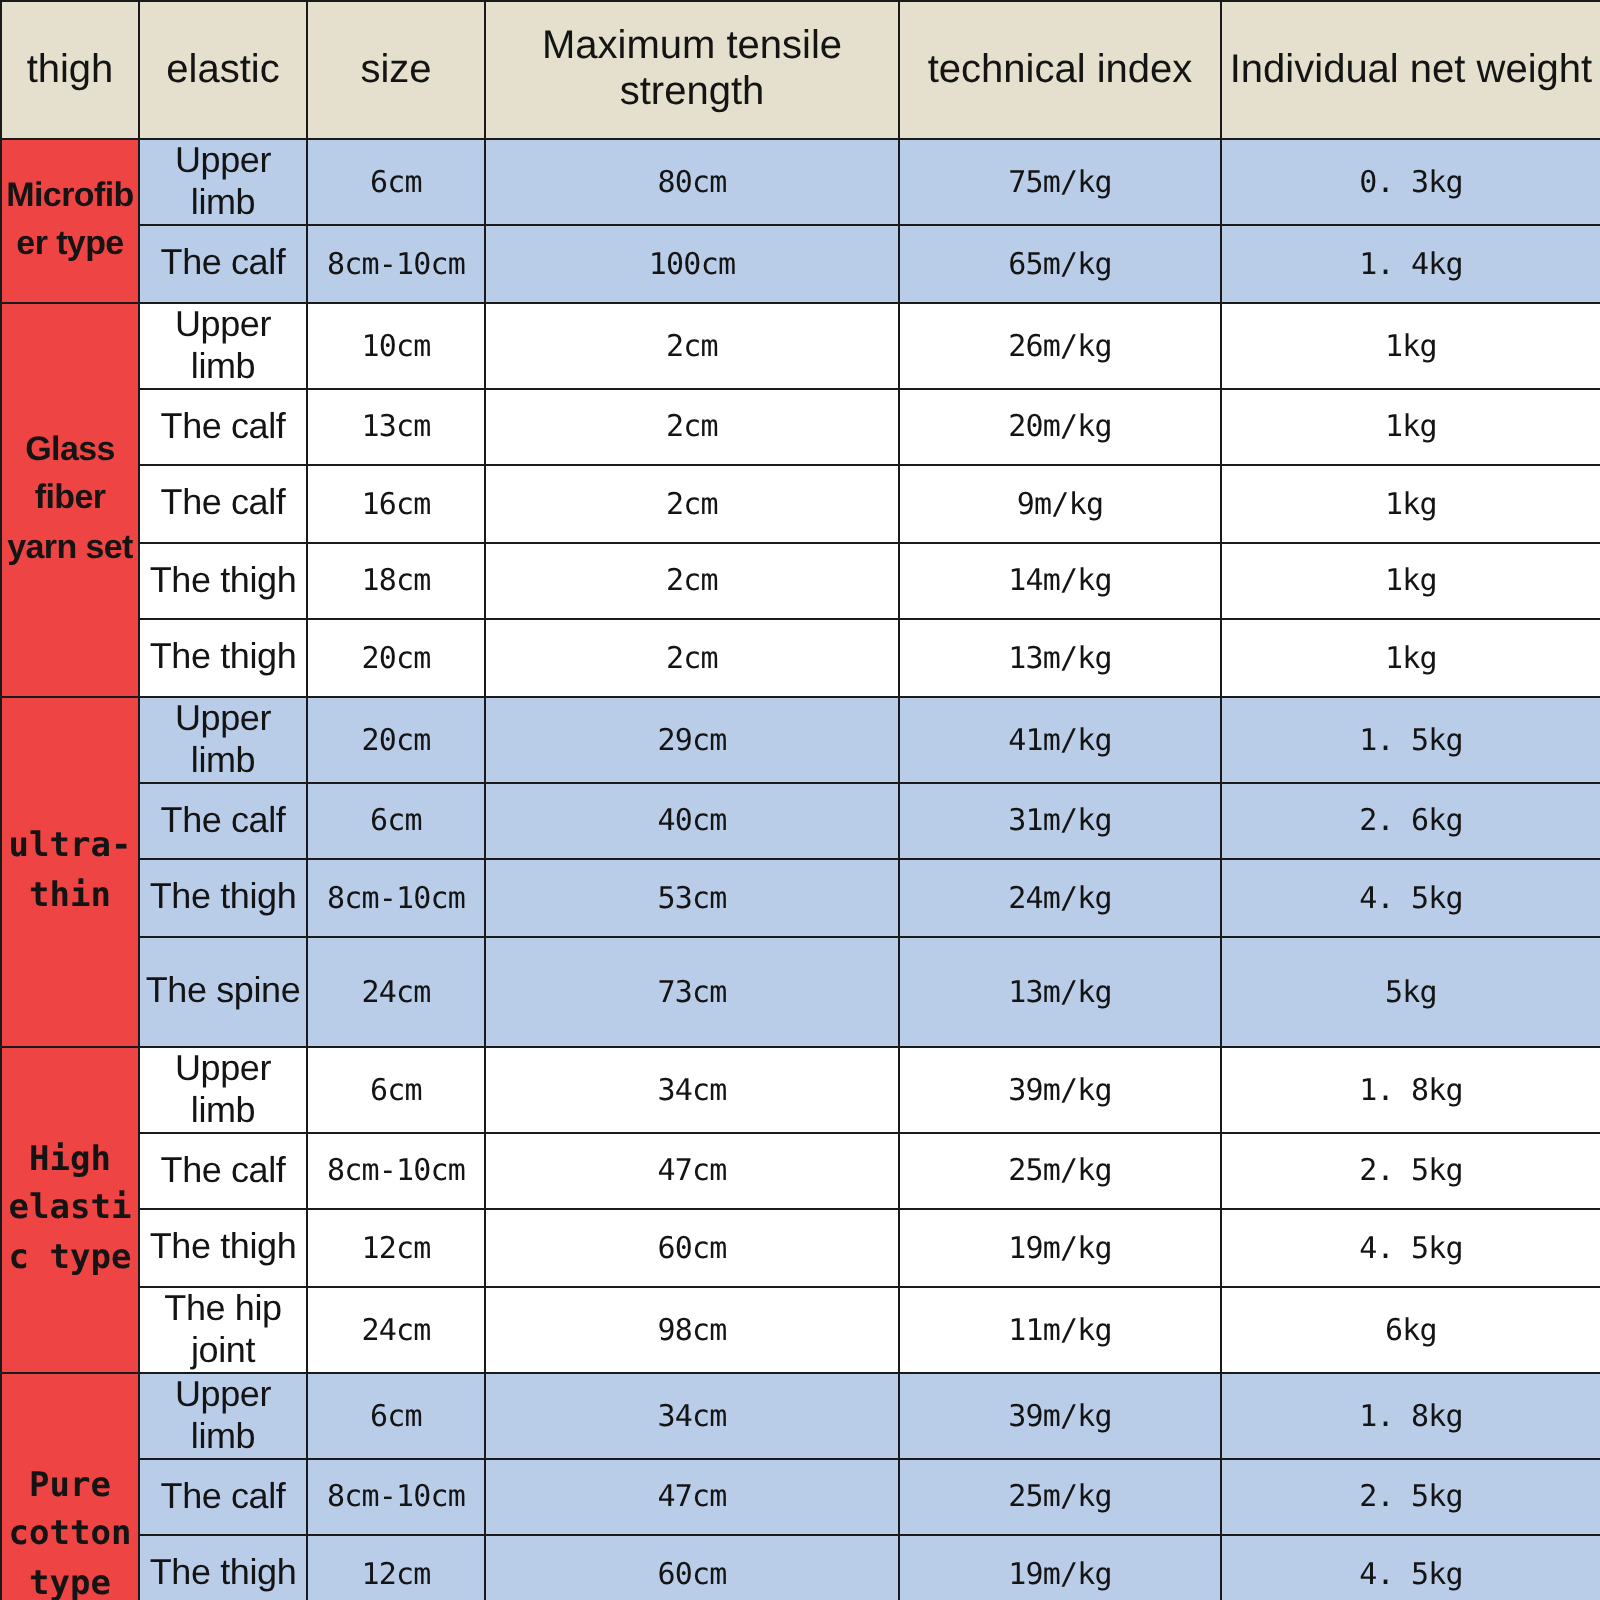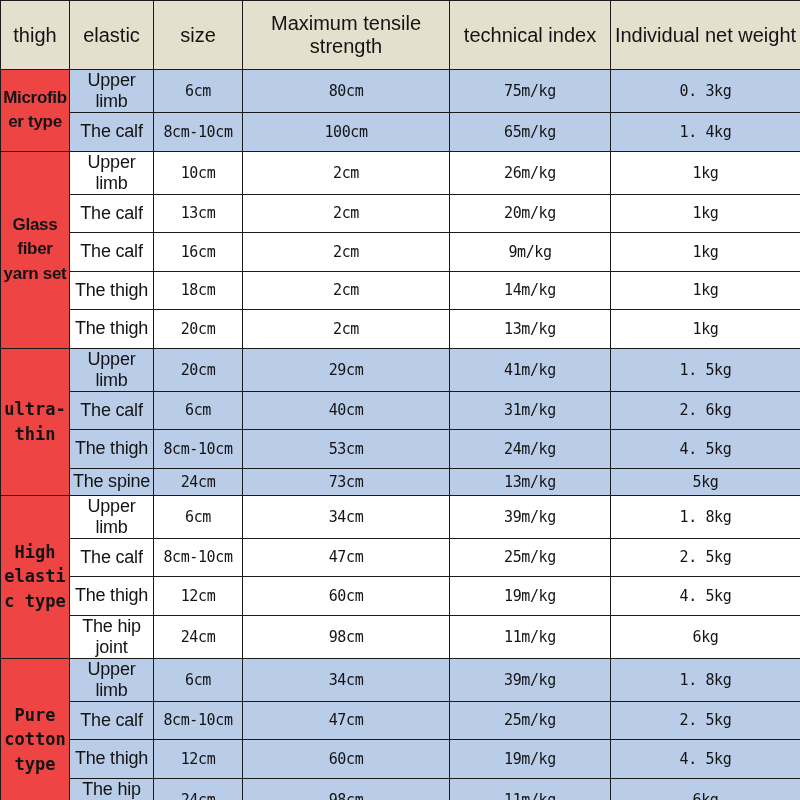--- a/index.html
+++ b/index.html
@@ -181,21 +181,21 @@
         <td class="mono">31m/kg</td>
         <td class="mono">2. 6kg</td>
       </tr>
       <tr class="tint-blue" style="height: 38.5263px;">
         <td class="category">The thigh</td>
         <td class="mono">8cm-10cm</td>
         <td class="mono">53cm</td>
         <td class="mono">24m/kg</td>
         <td class="mono">4. 5kg</td>
       </tr>
-      <tr class="tint-blue" style="height: 27px;">
+      <tr class="tint-blue" style="height: 55px;">
         <td class="category">The spine</td>
         <td class="mono">24cm</td>
         <td class="mono">73cm</td>
         <td class="mono">13m/kg</td>
         <td class="mono">5kg</td>
       </tr>
       <tr class="tint-white group-start" style="height: 38.5263px;">
         <td class="group" rowspan="4">High elastic type</td>
         <td class="category">Upper limb</td>
         <td class="mono">6cm</td>

